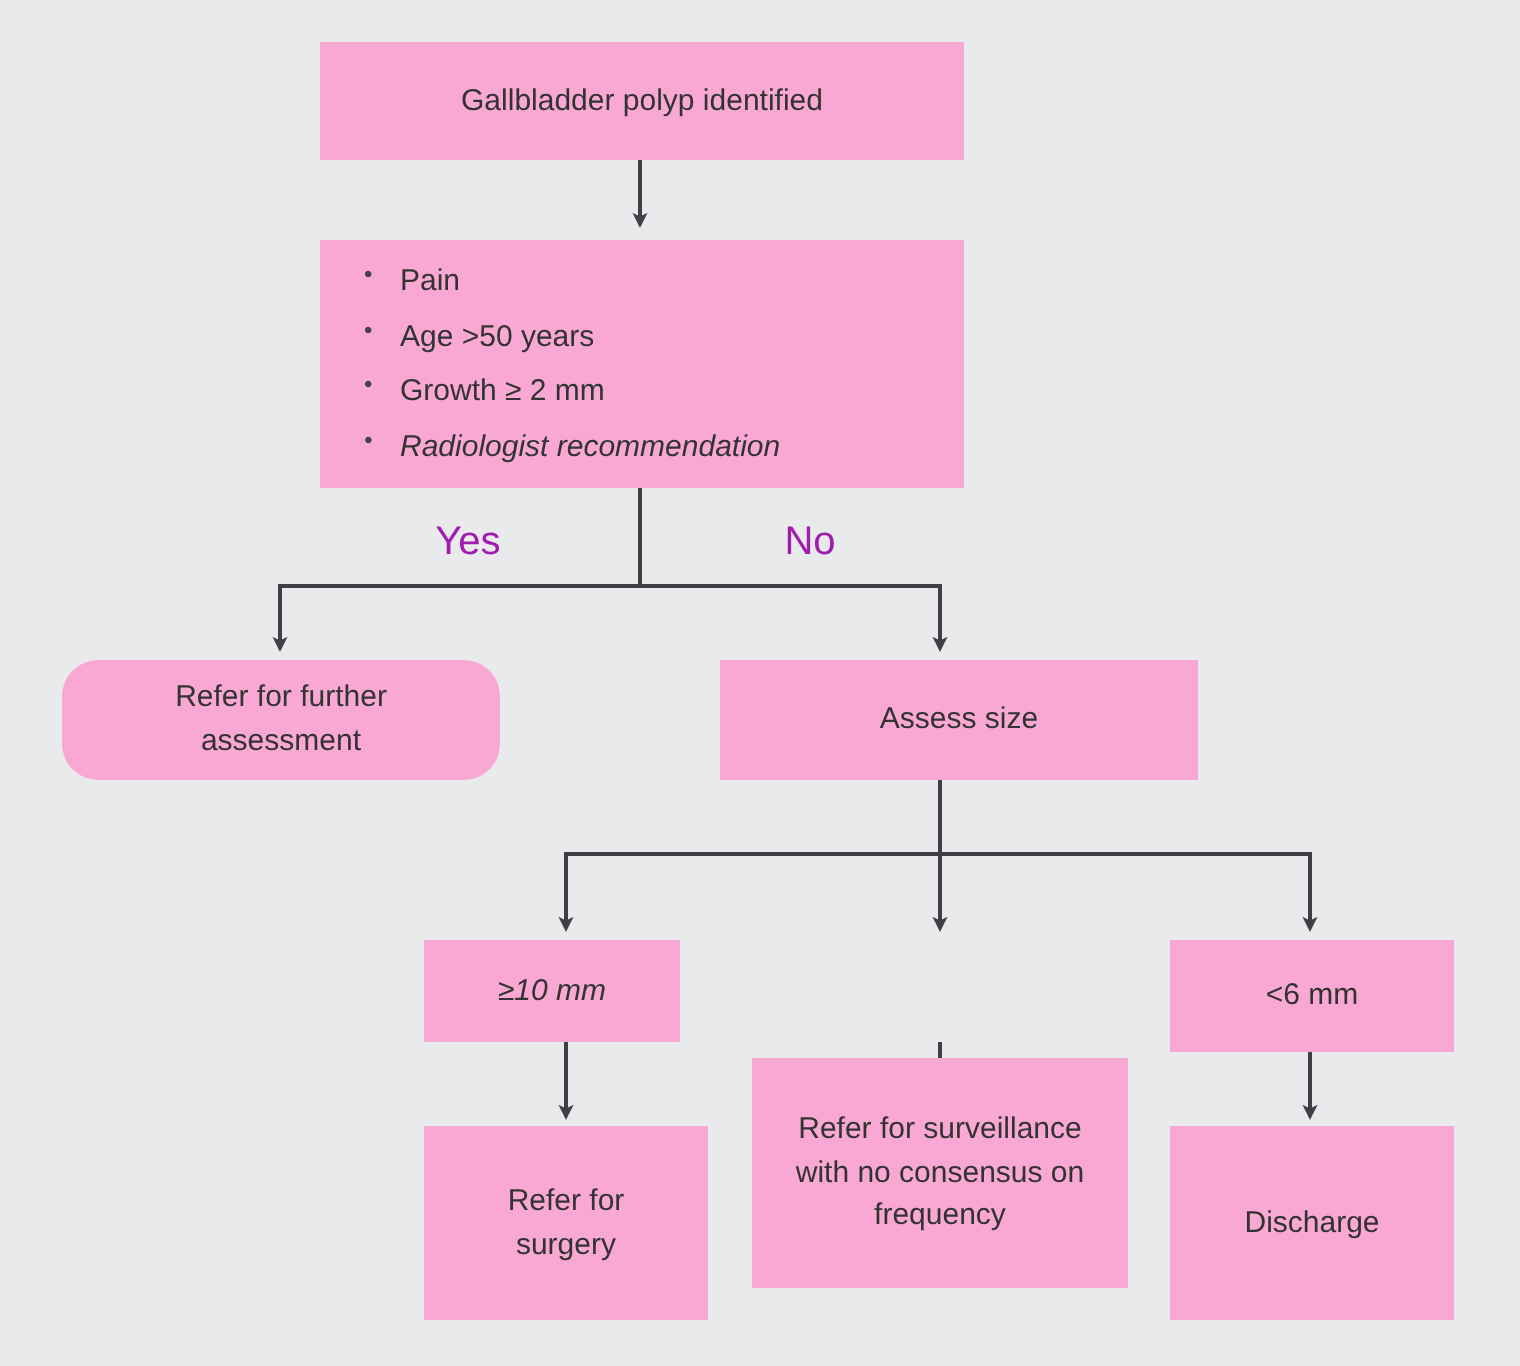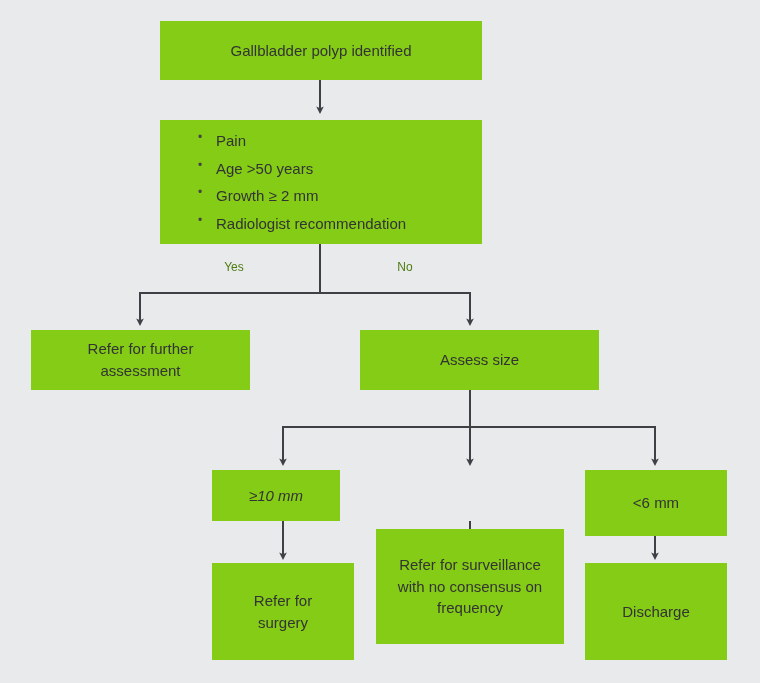--- a/index.html
+++ b/index.html
@@ -22,67 +22,67 @@
   .edges {
     position: absolute;
     left: 0;
     top: 0;
     width: 760px;
     height: 683px;
     pointer-events: none;
   }
   .node {
     position: absolute;
-    background: #84cc16;
+    background: #f9a8d4;
     display: flex;
     align-items: center;
     justify-content: center;
     text-align: center;
     box-sizing: border-box;
     font-size: 15px;
     line-height: 1.45;
     color: #333333;
     padding: 4px 10px;
   }
   .node-text {
     display: block;
     white-space: pre-line;
   }
   .node-list {
     align-items: center;
     justify-content: flex-start;
-    padding-left: 34px;
+    padding-left: 18px;
     text-align: left;
   }
   .bullets {
     list-style: none;
     margin: 0;
     padding: 0;
   }
   .bullets li {
     position: relative;
     padding-left: 22px;
     margin: 0 0 8px 0;
     font-size: 15px;
     line-height: 1.3;
     color: #333333;
   }
-  .bullets li:last-child { margin-bottom: 0; }
+  .bullets li:last-child { margin-bottom: 0; font-style: italic; }
   .bullets li::before {
     content: "\2022";
     position: absolute;
     left: 4px;
     top: -1px;
     font-size: 12px;
     color: #444444;
   }
   .branch-label {
     position: absolute;
-    font-size: 12px;
-    color: #4d7c0f;
+    font-size: 20px;
+    color: #a21caf;
     text-align: center;
     white-space: nowrap;
   }
 </style>
 </head>
 <body>
 
 <div id="flow-canvas">
 
   <svg class="edges" viewBox="0 0 760 683" width="760" height="683" xmlns="http://www.w3.org/2000/svg">
@@ -128,35 +128,35 @@
       <li>Age &gt;50 years</li>
       <li>Growth ≥ 2 mm</li>
       <li>Radiologist recommendation</li>
     </ul>
   </div>
 
   <div class="branch-label" style="left:205px; top:260px; width:58px;">Yes</div>
 
   <div class="branch-label" style="left:376px; top:260px; width:58px;">No</div>
 
-  <div class="node" style="left:31px; top:330px; width:219px; height:60px;">
+  <div class="node" style="left:31px; top:330px; width:219px; height:60px;border-radius:18px;">
     <span class="node-text">Refer for further
 assessment</span>
   </div>
 
   <div class="node" style="left:360px; top:330px; width:239px; height:60px;">
     <span class="node-text">Assess size</span>
   </div>
 
   <div class="node" style="left:212px; top:470px; width:128px; height:51px;font-style:italic;">
     <span class="node-text">≥10 mm</span>
   </div>
 
 
-  <div class="node" style="left:585px; top:470px; width:142px; height:66px;">
+  <div class="node" style="left:585px; top:470px; width:142px; height:56px;">
     <span class="node-text">&lt;6 mm</span>
   </div>
 
   <div class="node" style="left:212px; top:563px; width:142px; height:97px;">
     <span class="node-text">Refer for
 surgery</span>
   </div>
 
   <div class="node" style="left:376px; top:529px; width:188px; height:115px;">
     <span class="node-text">Refer for surveillance

